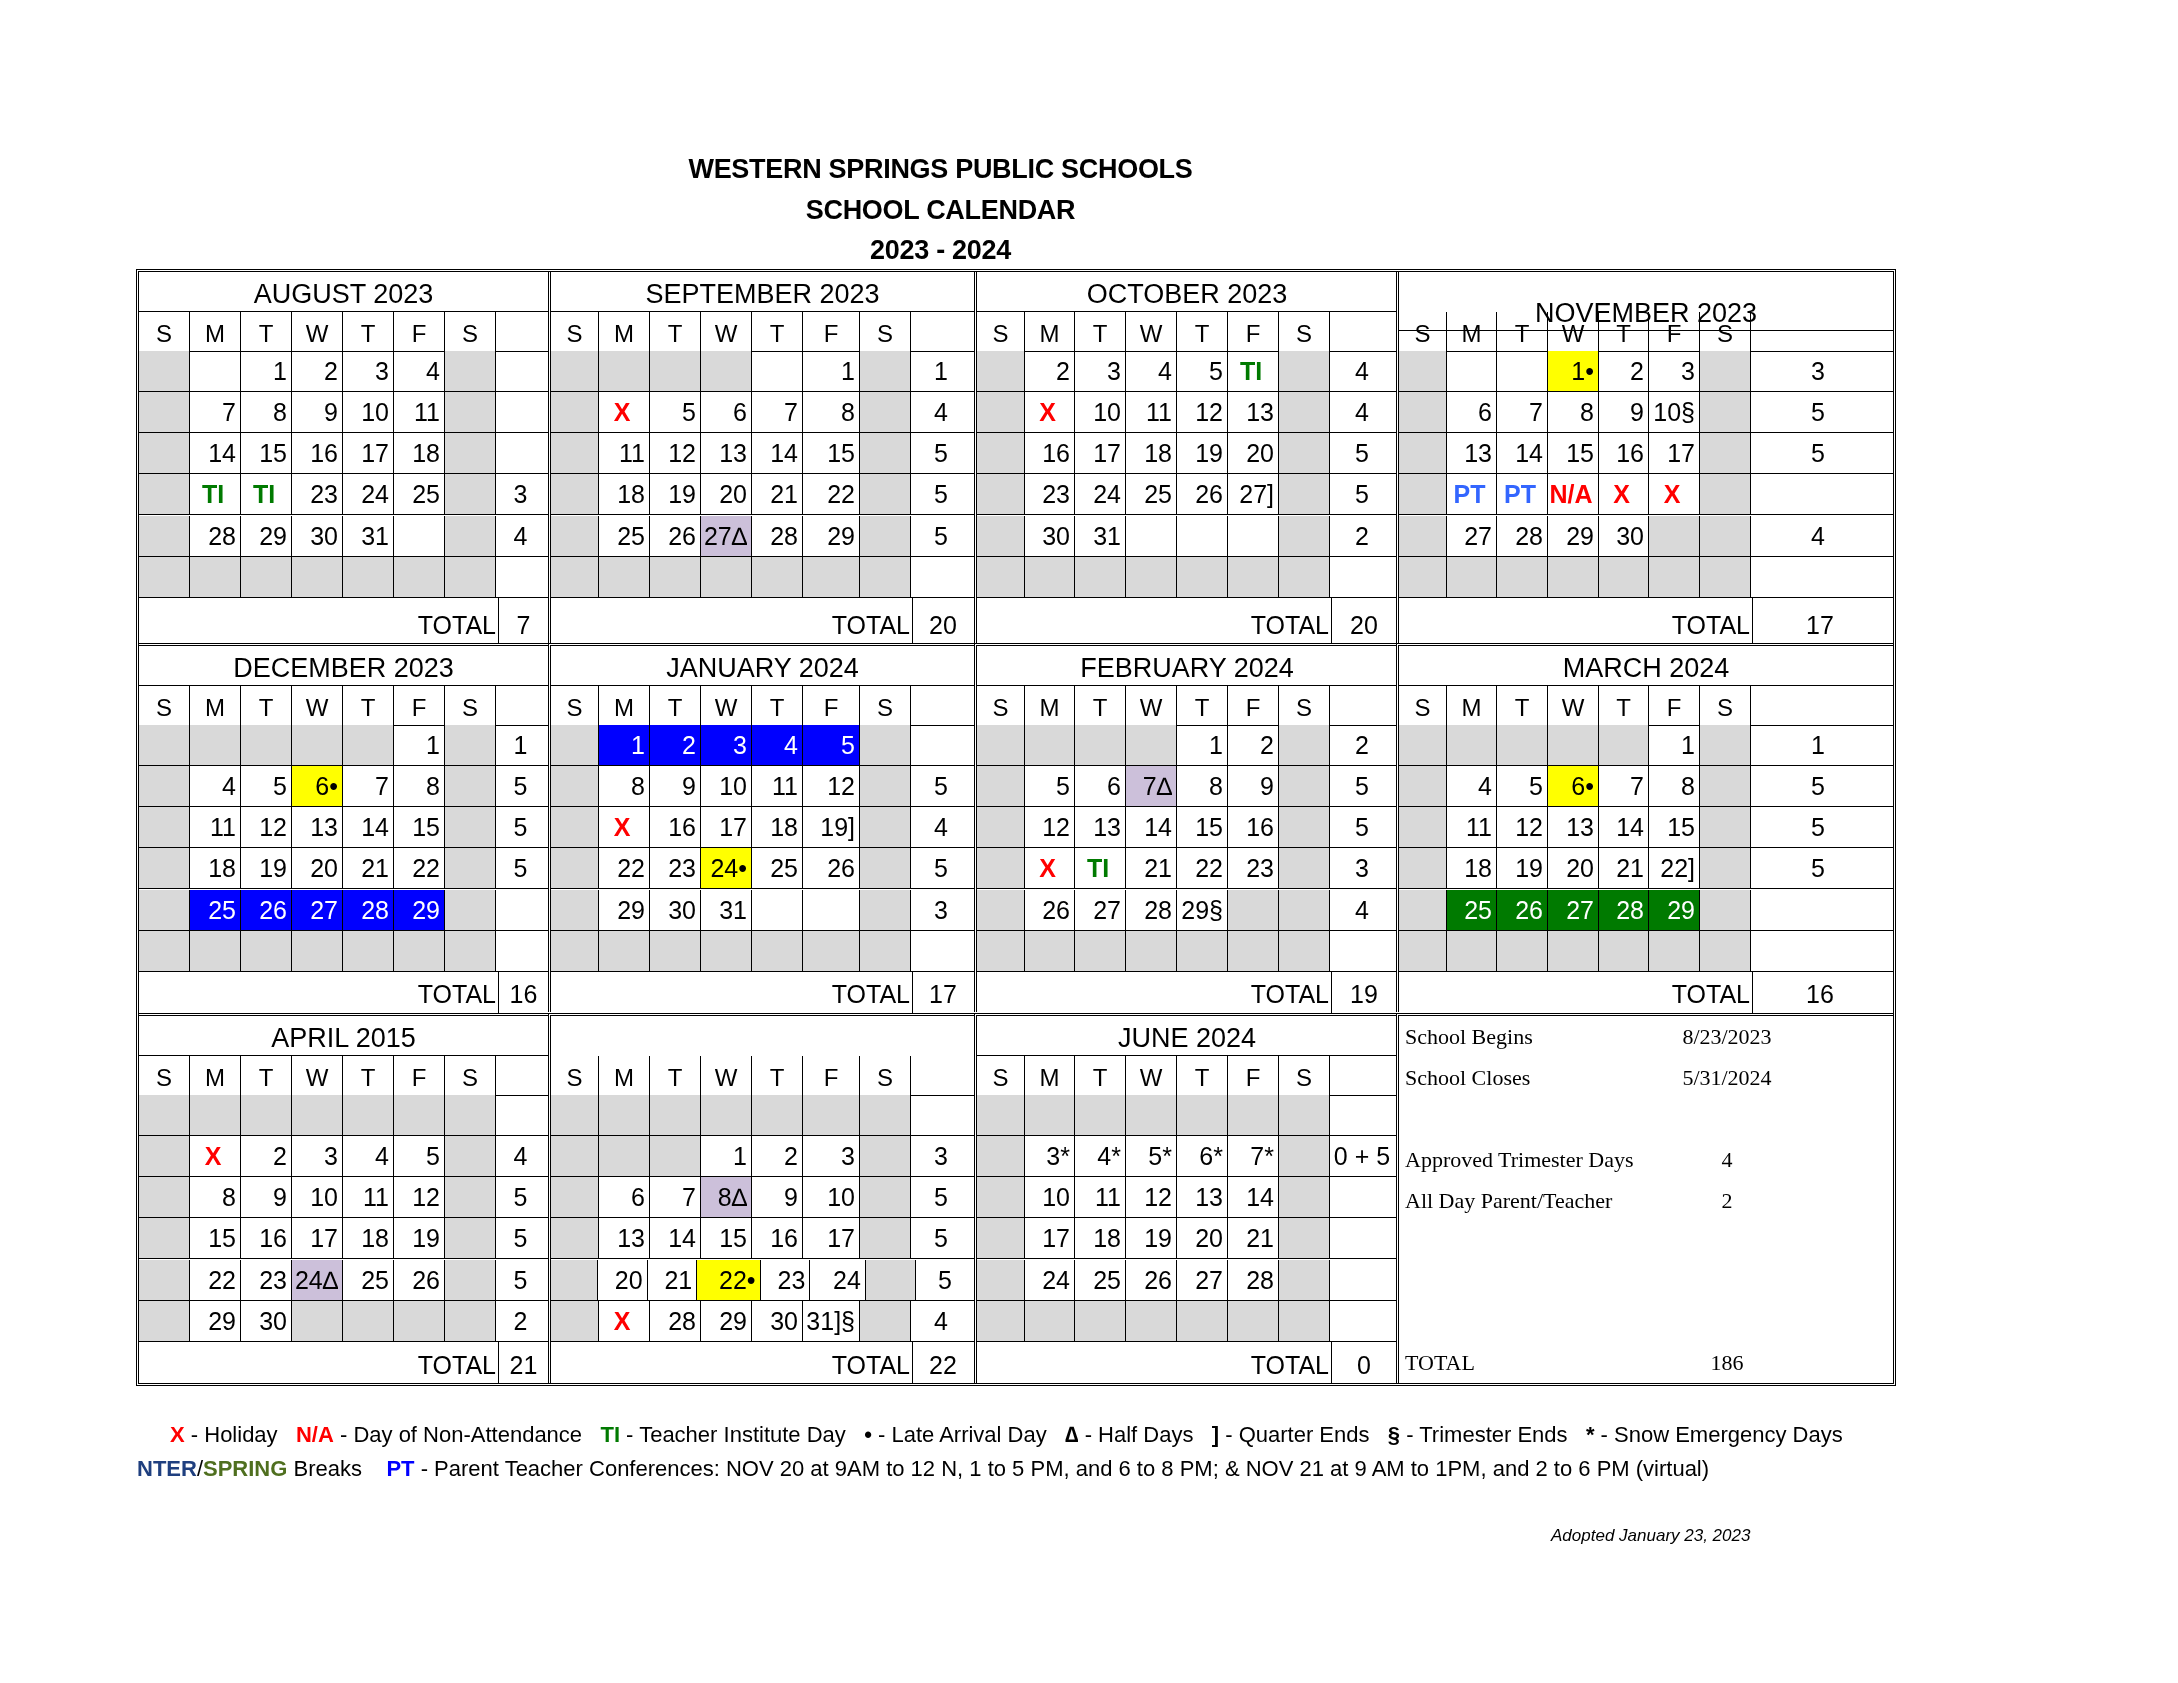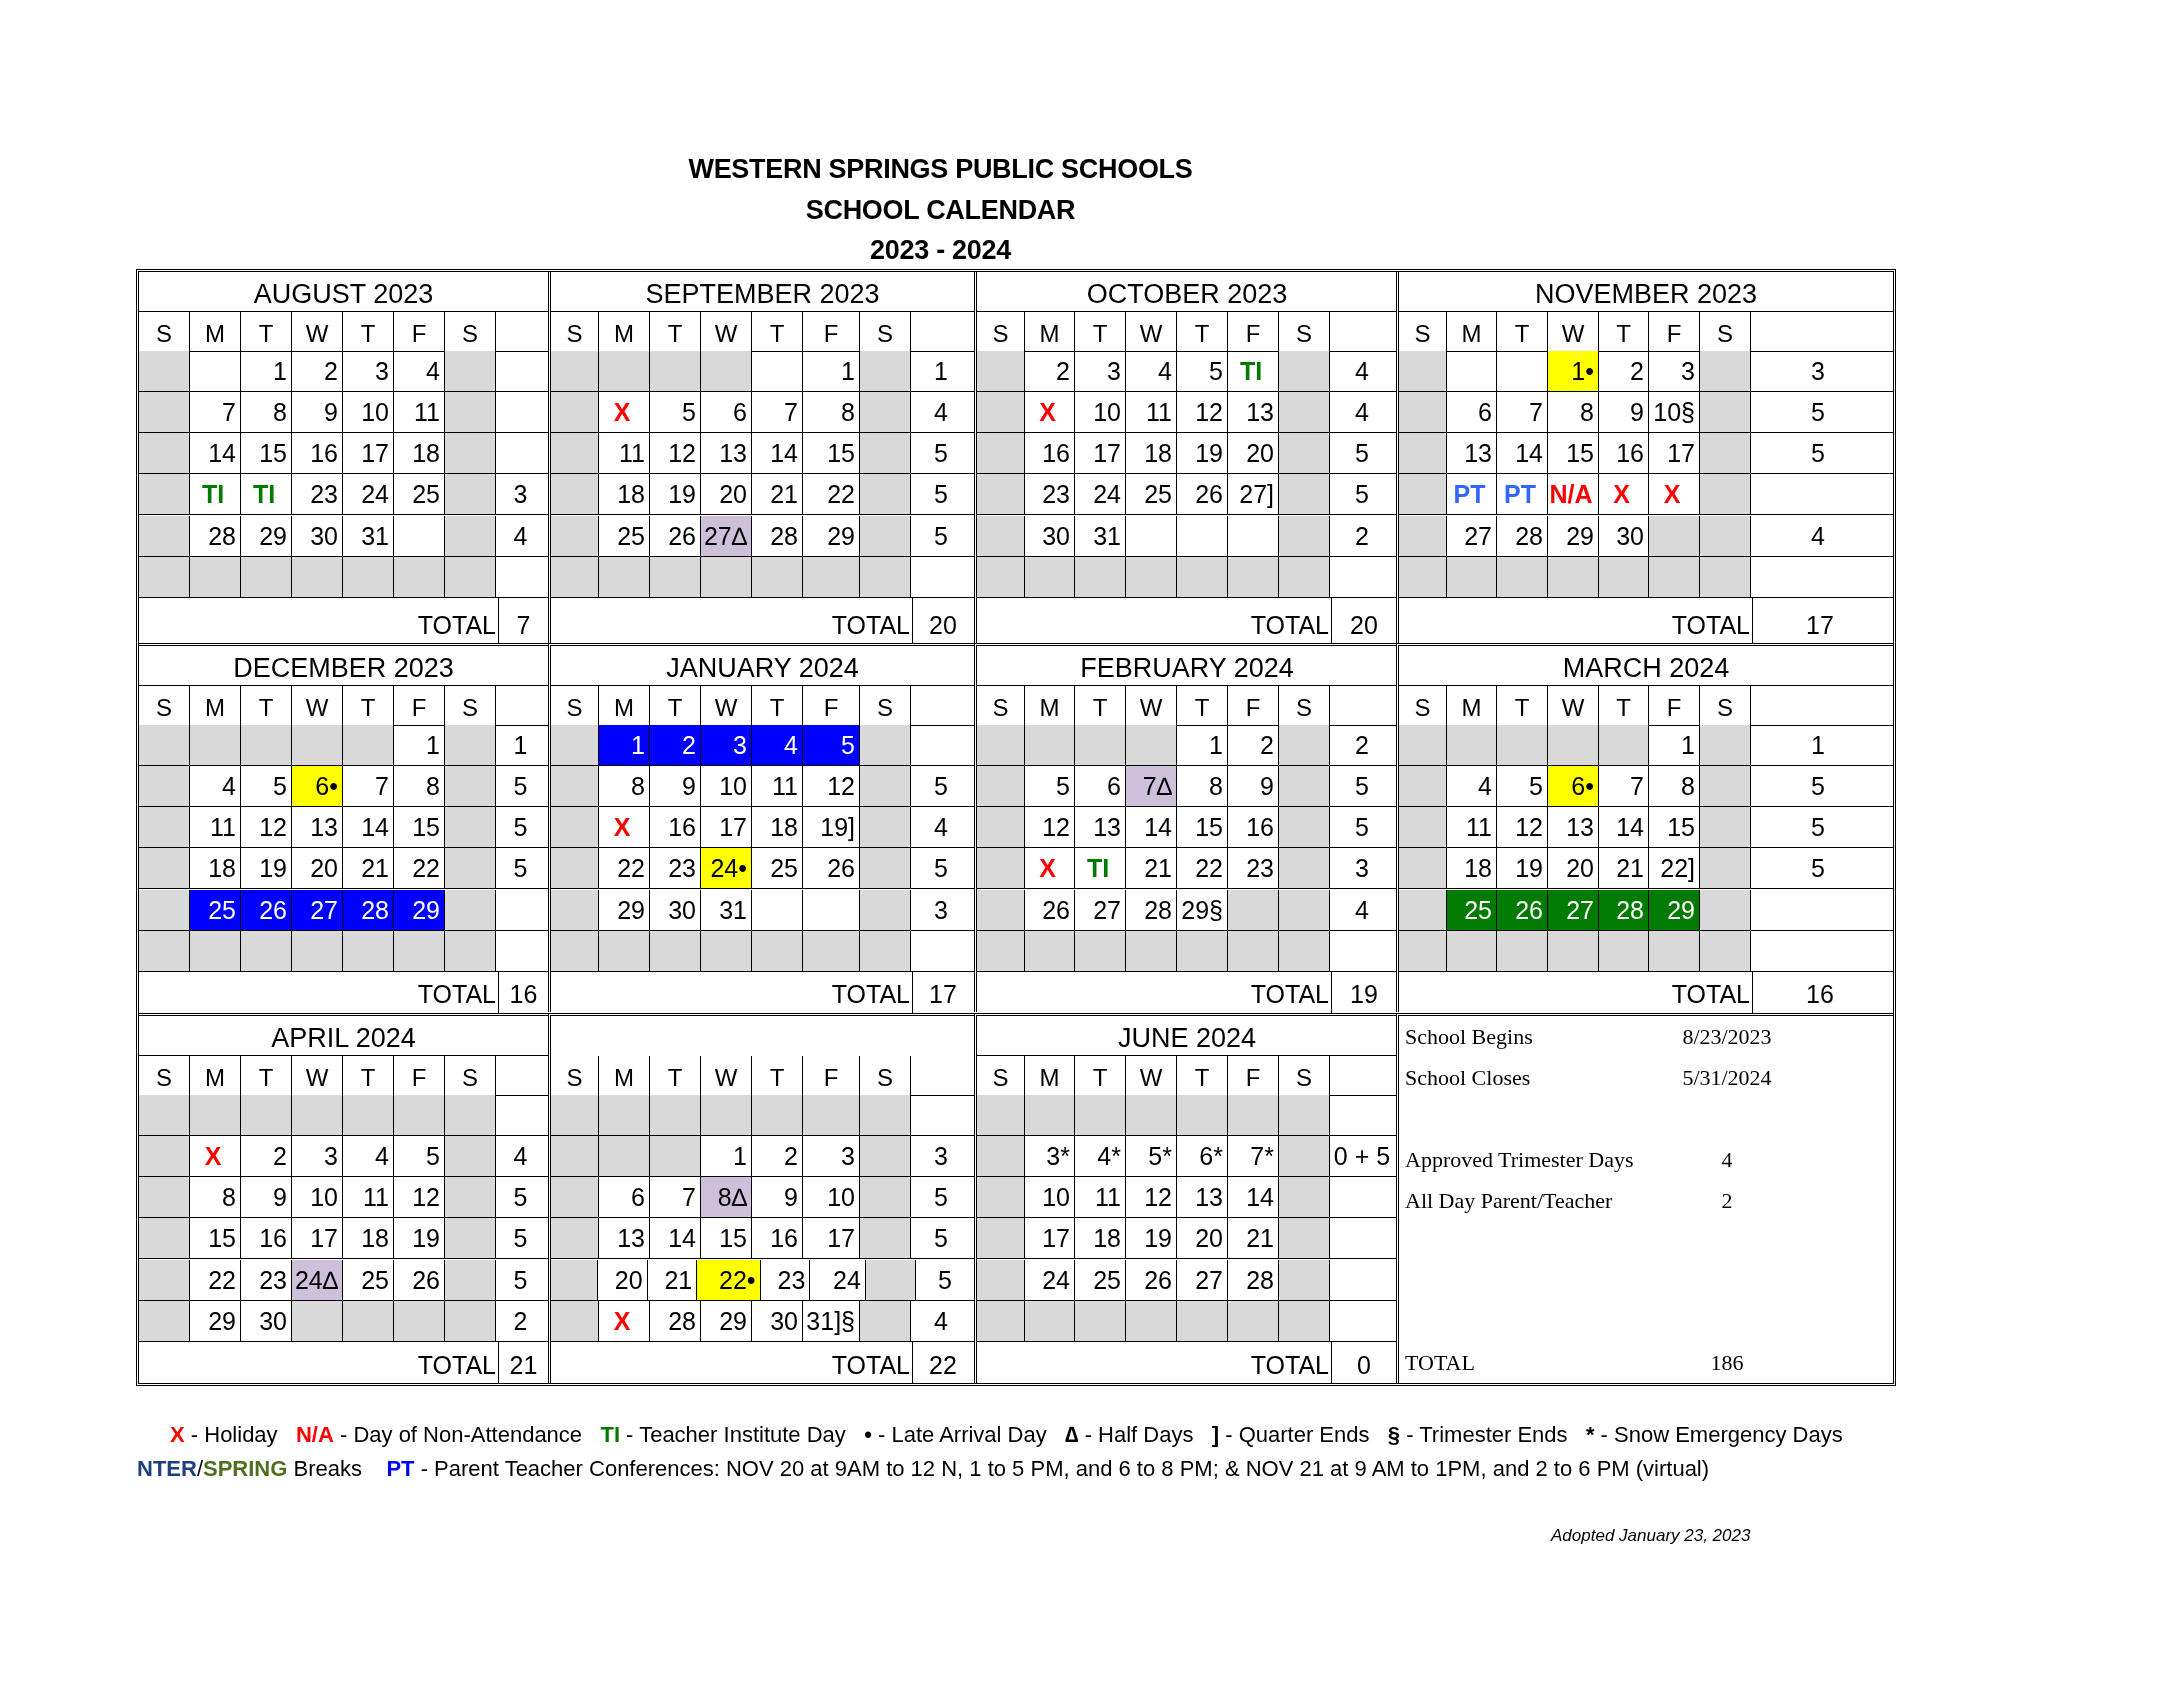--- a/index.html
+++ b/index.html
@@ -290,21 +290,21 @@
         <div class="cell gray" style="width: 51px;"></div>
         <div class="cell gray" style="width: 51px;"></div>
         <div class="cell tot" style="width: 64px;"></div>
       </div>
       <div class="totrow" style="top: 326px; height: 46px; width: 100%;">
         <div class="totlabel" style="width: 355px;">TOTAL</div>
         <div class="totval" style="width: 64px;">20</div>
       </div>
     </div>
     <div class="month sepv" style="left: 1257px; top: 0px; width: 497px; height: 371px;">
-      <div class="mname" style="width: 100%; height: 40px;">NOVEMBER 2023</div>
+      <div class="mname" style="width: 100%; height: 40px; margin-top: 19px;">NOVEMBER 2023</div>
       <div class="row" style="top: 40px; height: 40px; width: 100%;">
         <div class="cell hdr" style="width: 48px;">S</div>
         <div class="cell hdr" style="width: 50px;">M</div>
         <div class="cell hdr" style="width: 51px;">T</div>
         <div class="cell hdr" style="width: 51px;">W</div>
         <div class="cell hdr" style="width: 50px;">T</div>
         <div class="cell hdr" style="width: 51px;">F</div>
         <div class="cell hdr" style="width: 51px;">S</div>
         <div class="cell hdr tot" style="width: 134px;"></div>
       </div>
@@ -675,21 +675,21 @@
         <div class="cell gray" style="width: 51px;"></div>
         <div class="cell gray" style="width: 51px;"></div>
         <div class="cell tot" style="width: 134px;"></div>
       </div>
       <div class="totrow" style="top: 326px; height: 41px; width: 100%;">
         <div class="totlabel" style="width: 354px;">TOTAL</div>
         <div class="totval" style="width: 134px;">16</div>
       </div>
     </div>
     <div class="month seph" style="left: 0px; top: 741px; width: 409px; height: 370px;">
-      <div class="mname" style="width: 100%; height: 40px;">APRIL 2024</div>
+      <div class="mname" style="width: 100%; height: 40px;">APRIL 2015</div>
       <div class="row" style="top: 40px; height: 40px; width: 100%;">
         <div class="cell hdr" style="width: 51px;">S</div>
         <div class="cell hdr" style="width: 51px;">M</div>
         <div class="cell hdr" style="width: 51px;">T</div>
         <div class="cell hdr" style="width: 51px;">W</div>
         <div class="cell hdr" style="width: 51px;">T</div>
         <div class="cell hdr" style="width: 51px;">F</div>
         <div class="cell hdr" style="width: 51px;">S</div>
         <div class="cell hdr tot" style="width: 49px;"></div>
       </div>

